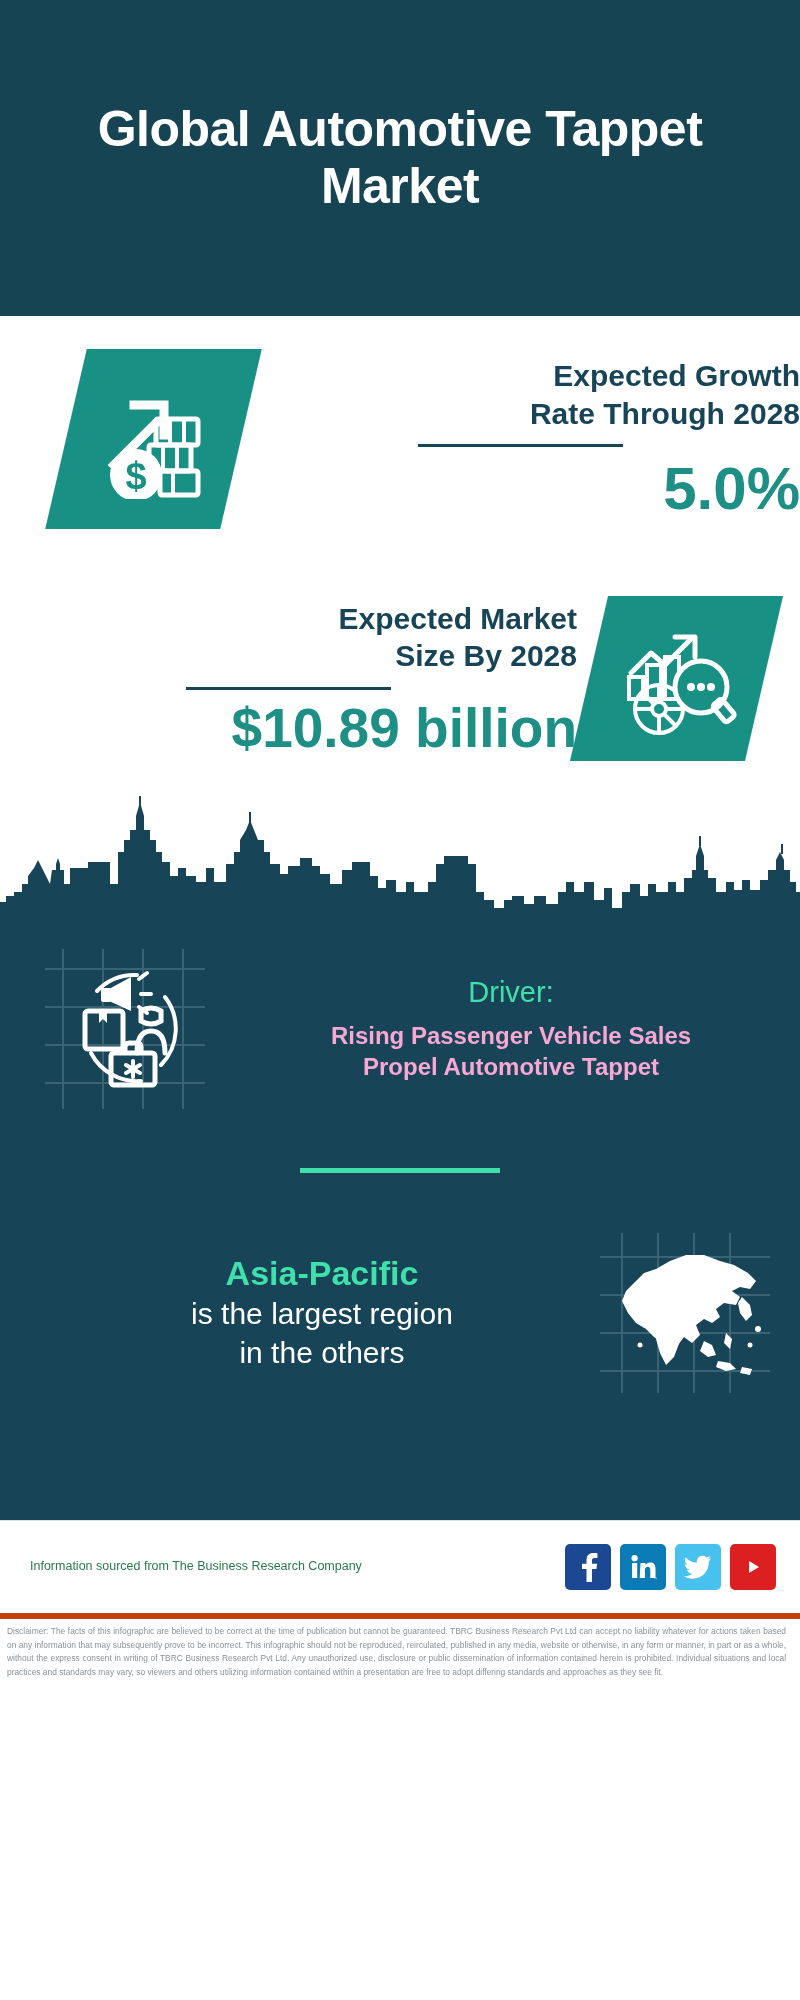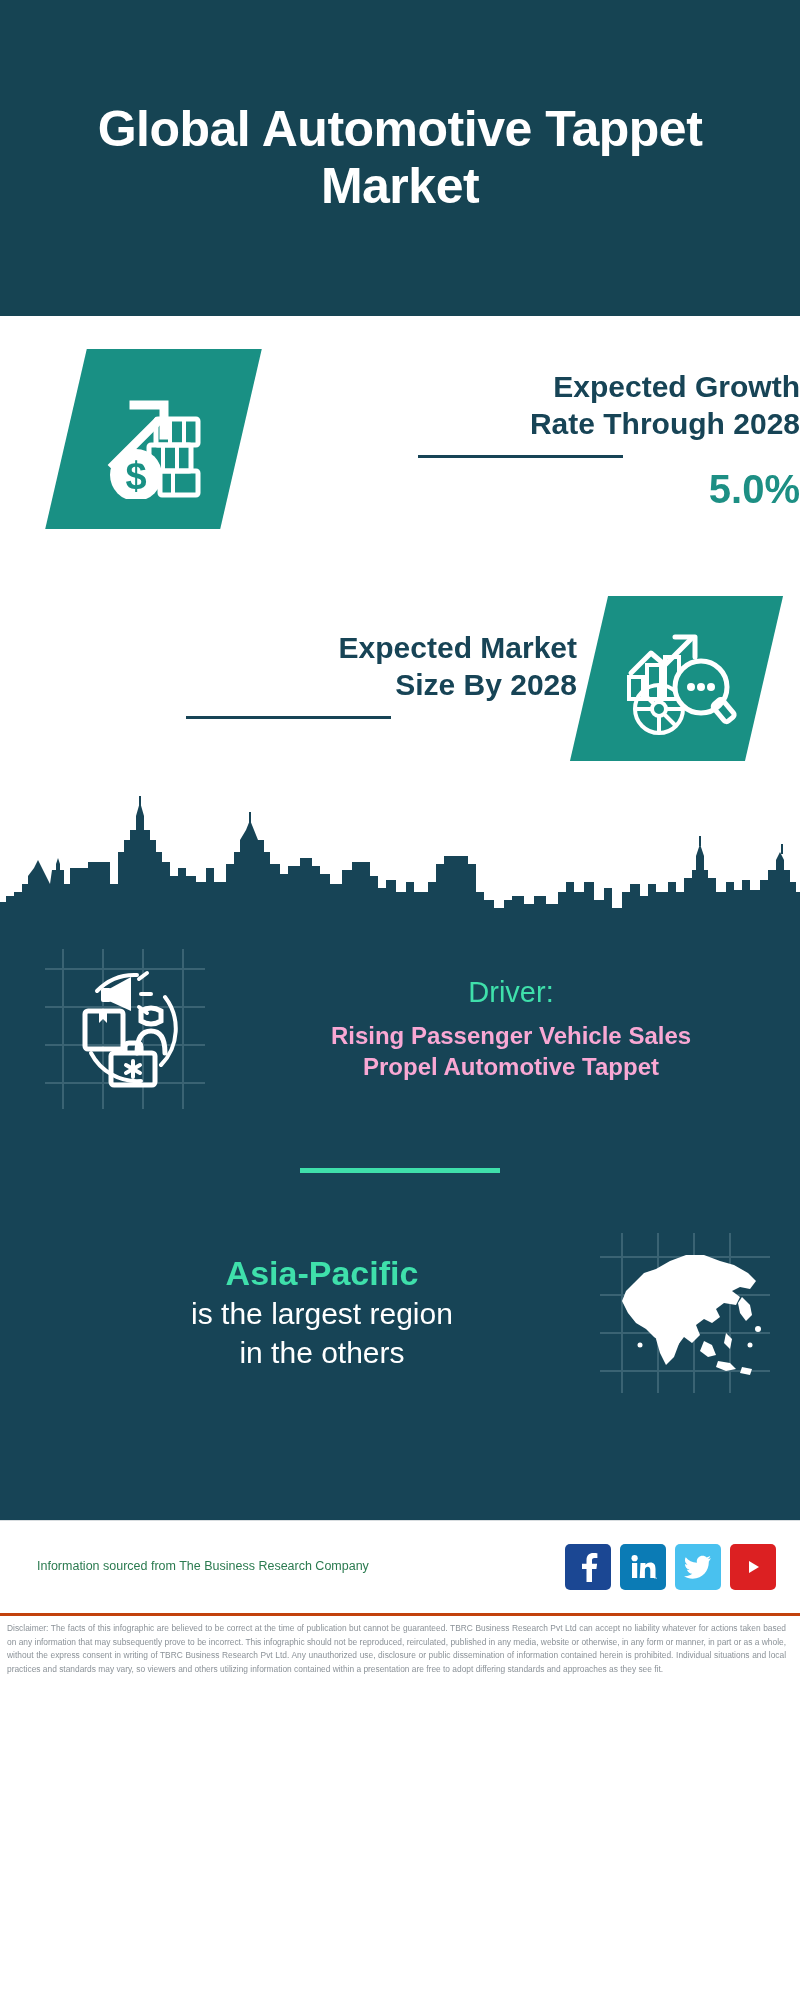--- a/index.html
+++ b/index.html
@@ -69,21 +69,21 @@
     font-weight:bold;
     line-height:1.25;
   }
   .stat-divider {
     width:205px; height:3px;
     background:#174456;
     margin:12px auto 10px auto;
   }
   .stat-value {
     color:#1d8f84;
-    font-size:40px;
+    font-size:60px;
     font-weight:bold;
     line-height:1.05;
     white-space:nowrap;
   }
   .stat-value.small { font-size:55px; }
 
   
   .skyline-wrap {
     width:800px; height:130px;
     position:relative;
@@ -164,42 +164,42 @@
   .dark-pad { height:110px; }
 
   
   .footer {
     width:800px; height:93px;
     background:#ffffff;
     display:flex; align-items:center;
     border-top:1px solid #d8dde0;
     padding:0 24px 0 30px;
   }
-  .footer-text { flex:1 1 auto;margin-left:7px; }
+  .footer-text { flex:1 1 auto; }
   .footer-line {
     color:#2a7a4f;
     font-size:12.5px;
     line-height:1.75;
   }
   .social-row { display:flex; gap:9px; align-items:center; }
   .social-btn {
     width:46px; height:46px;
     border-radius:5px;
     display:flex; align-items:center; justify-content:center;
   }
   .sb-fb { background:#1b4793; }
   .sb-li { background:#0b7bb5; }
   .sb-tw { background:#49c1ef; }
   .sb-yt { background:#dc2022; }
 
   
   .disclaimer {
     width:800px;
     background:#ffffff;
-    border-top:3px solid #c2410c;
+    border-top:6px solid #c2410c;
     padding:6px 14px 6px 7px;
     color:#8b9298;
     font-size:8.4px;
     line-height:1.62;
     text-align:justify;
   }
 </style>
 </head>
 <body>
 
@@ -239,20 +239,21 @@
     </div>
   </div>
 
   <div class="stat-row row-size">
     <div class="stat-text left-text">
       <div class="stat-label">
         <span>Expected Market</span><br>
         <span>Size By 2028</span>
       </div>
       <div class="stat-divider"></div>
+      <div class="stat-value small">$10.89 billion</div>
     </div>
     <div class="para-icon right" style="margin-right:36px;">
       <svg width="120" height="115" viewBox="0 0 120 115" fill="none">
 
         <path d="M14 52 L34 32 L48 44 L74 18" stroke="#ffffff" stroke-width="5" fill="none" stroke-linecap="round" stroke-linejoin="round"></path>
         <path d="M58 16 L78 16 L78 36" stroke="#ffffff" stroke-width="5" fill="none" stroke-linecap="round" stroke-linejoin="round"></path>
 
         <rect x="12" y="56" width="14" height="22" fill="none" stroke="#ffffff" stroke-width="4"></rect>
         <rect x="30" y="44" width="14" height="34" fill="none" stroke="#ffffff" stroke-width="4"></rect>
         <rect x="48" y="36" width="14" height="42" fill="none" stroke="#ffffff" stroke-width="4"></rect>

